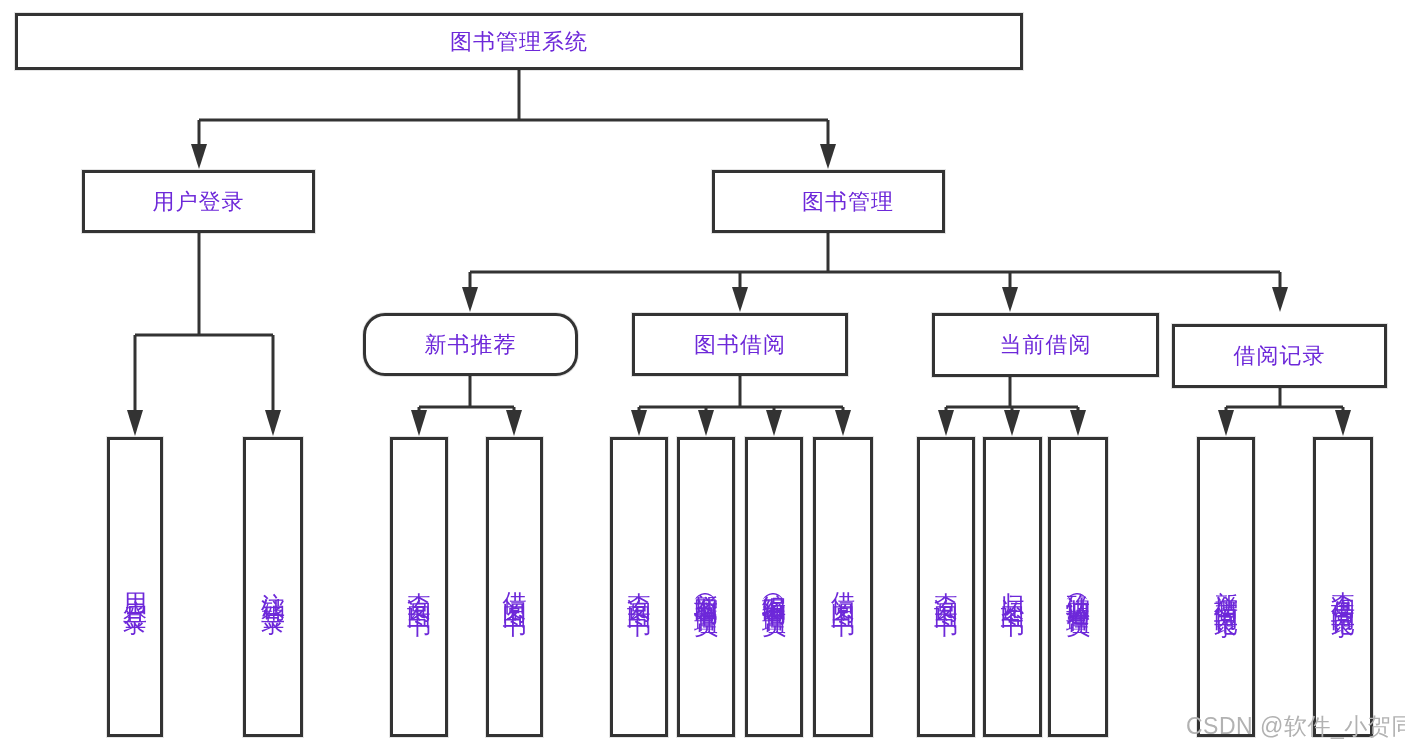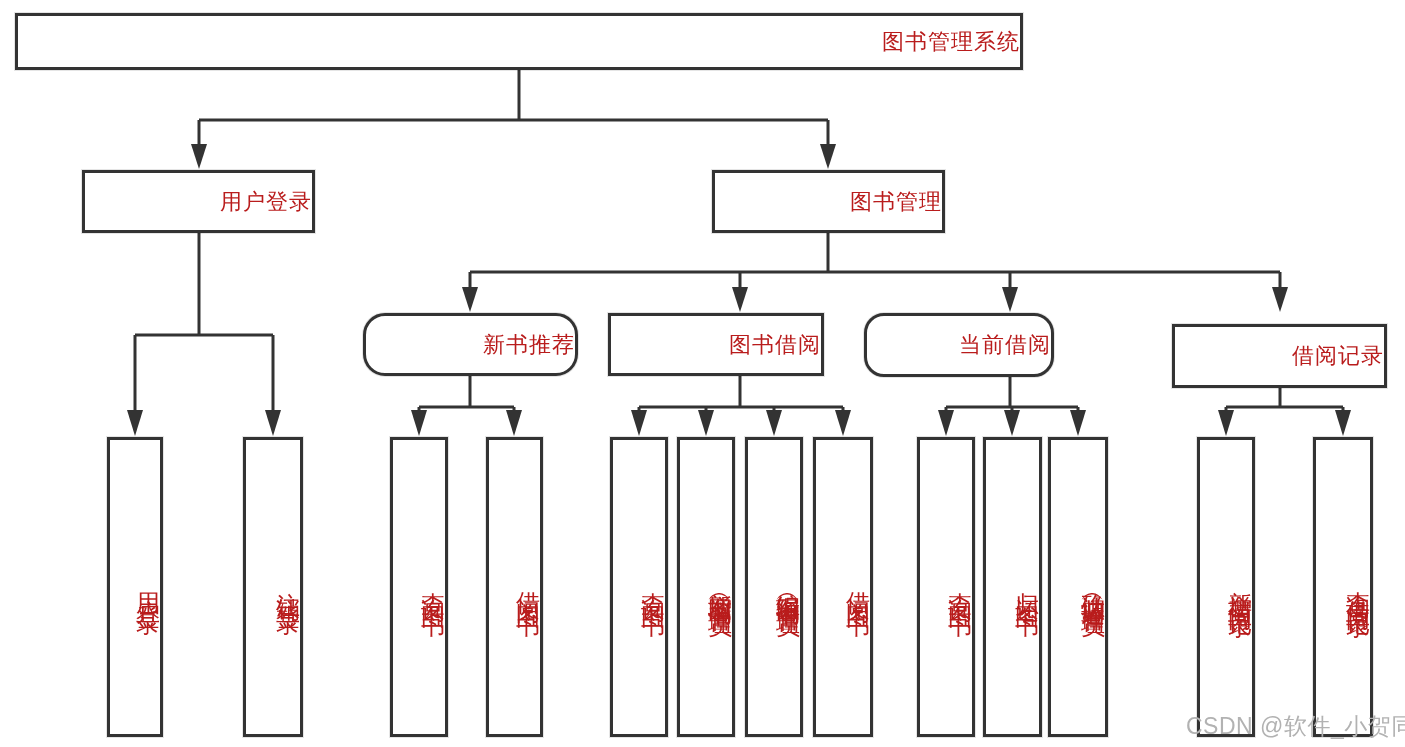--- a/index.html
+++ b/index.html
@@ -21,22 +21,22 @@
     width: 1405px;
     height: 747px;
   }
   .node {
     position: absolute;
     box-sizing: border-box;
     border: 3px solid #333333;
     background: #ffffff;
     display: flex;
     align-items: center;
-    justify-content: flex-end;
-    color: #b91c1c;
+    justify-content: center;
+    color: #6d28d9;
     box-shadow: 0 0 0 1px rgba(0,0,0,0.10);
   }
   .node .h-label {
     font-size: 22px;
     letter-spacing: 1px;
     white-space: nowrap;
   }
   .node .v-label {
     writing-mode: vertical-rl;
     text-orientation: mixed;
@@ -141,24 +141,24 @@
   <div class="node" style="left:82px; top:170px; width:233px; height:63px;">
     <span class="h-label">用户登录</span>
   </div>
   <div class="node" style="left:712px; top:170px; width:233px; height:63px;padding-left:39px;">
     <span class="h-label">图书管理</span>
   </div>
 
   <div class="node" style="left:363px; top:313px; width:215px; height:63px;border-radius:22px;">
     <span class="h-label">新书推荐</span>
   </div>
-  <div class="node" style="left:608px; top:313px; width:216px; height:63px;">
+  <div class="node" style="left:632px; top:313px; width:216px; height:63px;">
     <span class="h-label">图书借阅</span>
   </div>
-  <div class="node" style="left:864px; top:313px; width:190px; height:64px;border-radius:20px;">
+  <div class="node" style="left:932px; top:313px; width:227px; height:64px;">
     <span class="h-label">当前借阅</span>
   </div>
   <div class="node" style="left:1172px; top:313px; width:215px; height:64px;margin-top:11px;">
     <span class="h-label">借阅记录</span>
   </div>
 
   <div class="node" style="left:107px; top:437px; width:56px; height:300px;">
     <span class="v-label">用户登录</span>
   </div>
   <div class="node" style="left:243px; top:437px; width:60px; height:300px;">

